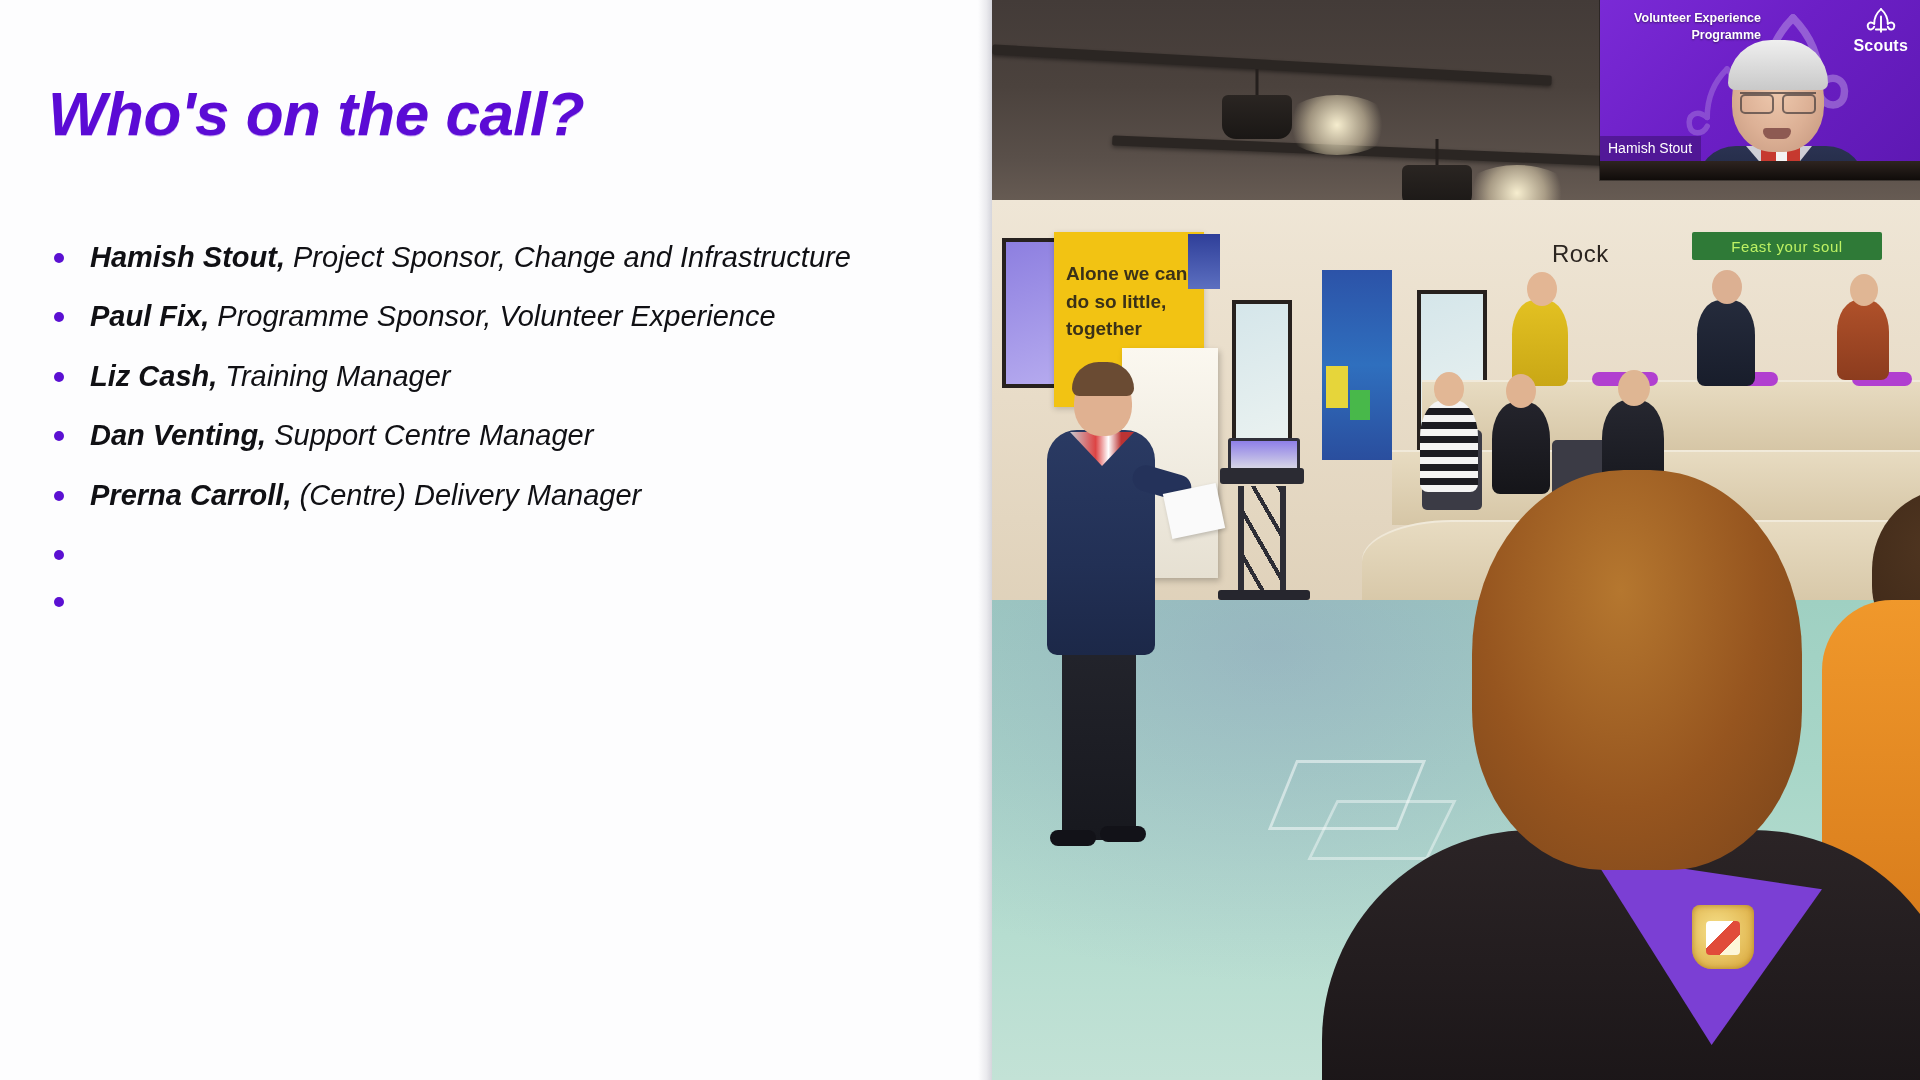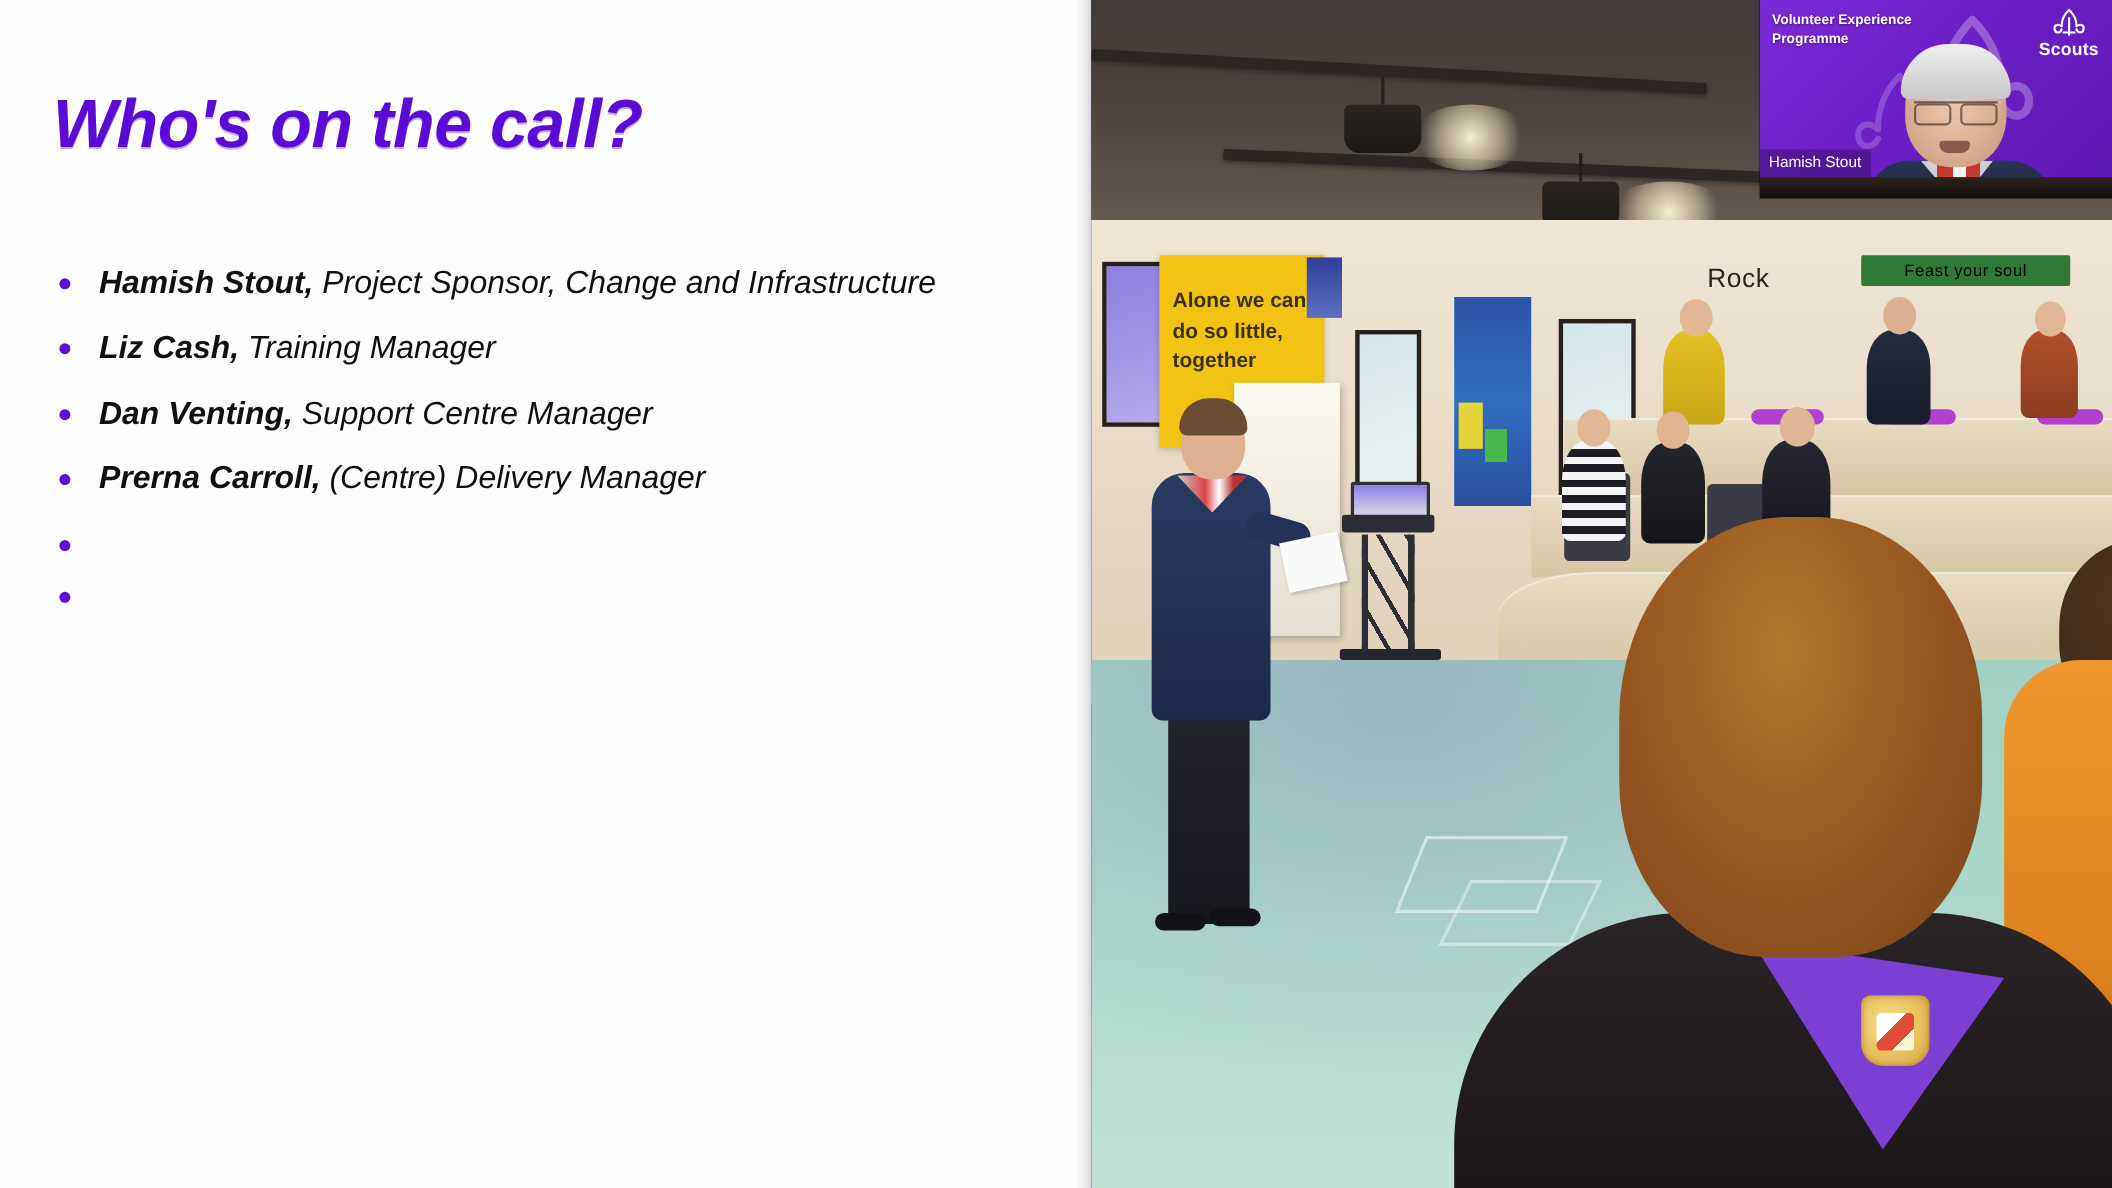--- a/index.html
+++ b/index.html
@@ -124,21 +124,21 @@
   .rock-sign{
     position:absolute; left:560px; top:240px;
     font-size:24px; font-weight:normal; color:#2c2520; letter-spacing:.5px;
     filter:blur(.7px);
   }
   .green-sign{
     position:absolute; left:700px; top:232px; width:190px; height:28px;
     background:#2f7a37; border-radius:2px;
     display:flex; align-items:center; justify-content:center;
   }
-  .green-sign span{ color:#000000; font-size:15px; letter-spacing:.6px; filter:blur(.5px); }
+  .green-sign span{ color:#bef264; font-size:15px; letter-spacing:.6px; filter:blur(.5px); }
 
   
   .tier{
     position:absolute; background:linear-gradient(180deg,#e8dcc2,#d6c6a6);
     box-shadow:inset 0 2px 0 rgba(255,255,255,.4);
   }
   .tier.t1{ left:430px; top:380px; width:500px; height:70px; }
   .tier.t2{ left:400px; top:450px; width:530px; height:75px; border-radius:0; }
   .tier.t3{ left:370px; top:520px; width:560px; height:90px; border-radius:90px 0 0 0 / 40px 0 0 0; }
   .vent{
@@ -276,20 +276,21 @@
     border-radius:70px 40px 0 0;
   }
 
   
   .cam{
     position:absolute; right:0; top:0;
     width:320px; height:180px;
     background:#6f23c9;
     overflow:hidden;
     box-shadow:0 0 0 1px rgba(0,0,0,.35);
+    text-align:right;
   }
   .cam-bg{
     position:absolute; inset:0;
     background:linear-gradient(135deg,#7a2ad6 0%,#6c1fc6 45%,#5d18b2 100%);
   }
   .fleur{
     position:absolute; opacity:.28;
   }
   .fleur svg{ display:block; }
   .fleur.f1{ left:118px; top:6px; width:150px; height:150px; }
@@ -359,20 +360,24 @@
   <div class="slide">
     <div class="slide-title">Who's on the call?</div>
 
     <div class="bullets">
 
       <div class="bullet-row">
         <span class="bullet-dot"></span>
         <div class="bullet-text"><span class="nm">Hamish Stout,</span><span> Project Sponsor, Change and Infrastructure</span></div>
       </div>
 
+      <div class="bullet-row">
+        <span class="bullet-dot"></span>
+        <div class="bullet-text"><span class="nm">Paul Fix,</span><span> Programme Sponsor, Volunteer Experience</span></div>
+      </div>
 
       <div class="bullet-row">
         <span class="bullet-dot"></span>
         <div class="bullet-text"><span class="nm">Liz Cash,</span><span> Training Manager</span></div>
       </div>
 
       <div class="bullet-row">
         <span class="bullet-dot"></span>
         <div class="bullet-text"><span class="nm">Dan Venting,</span><span> Support Centre Manager</span></div>
       </div>

